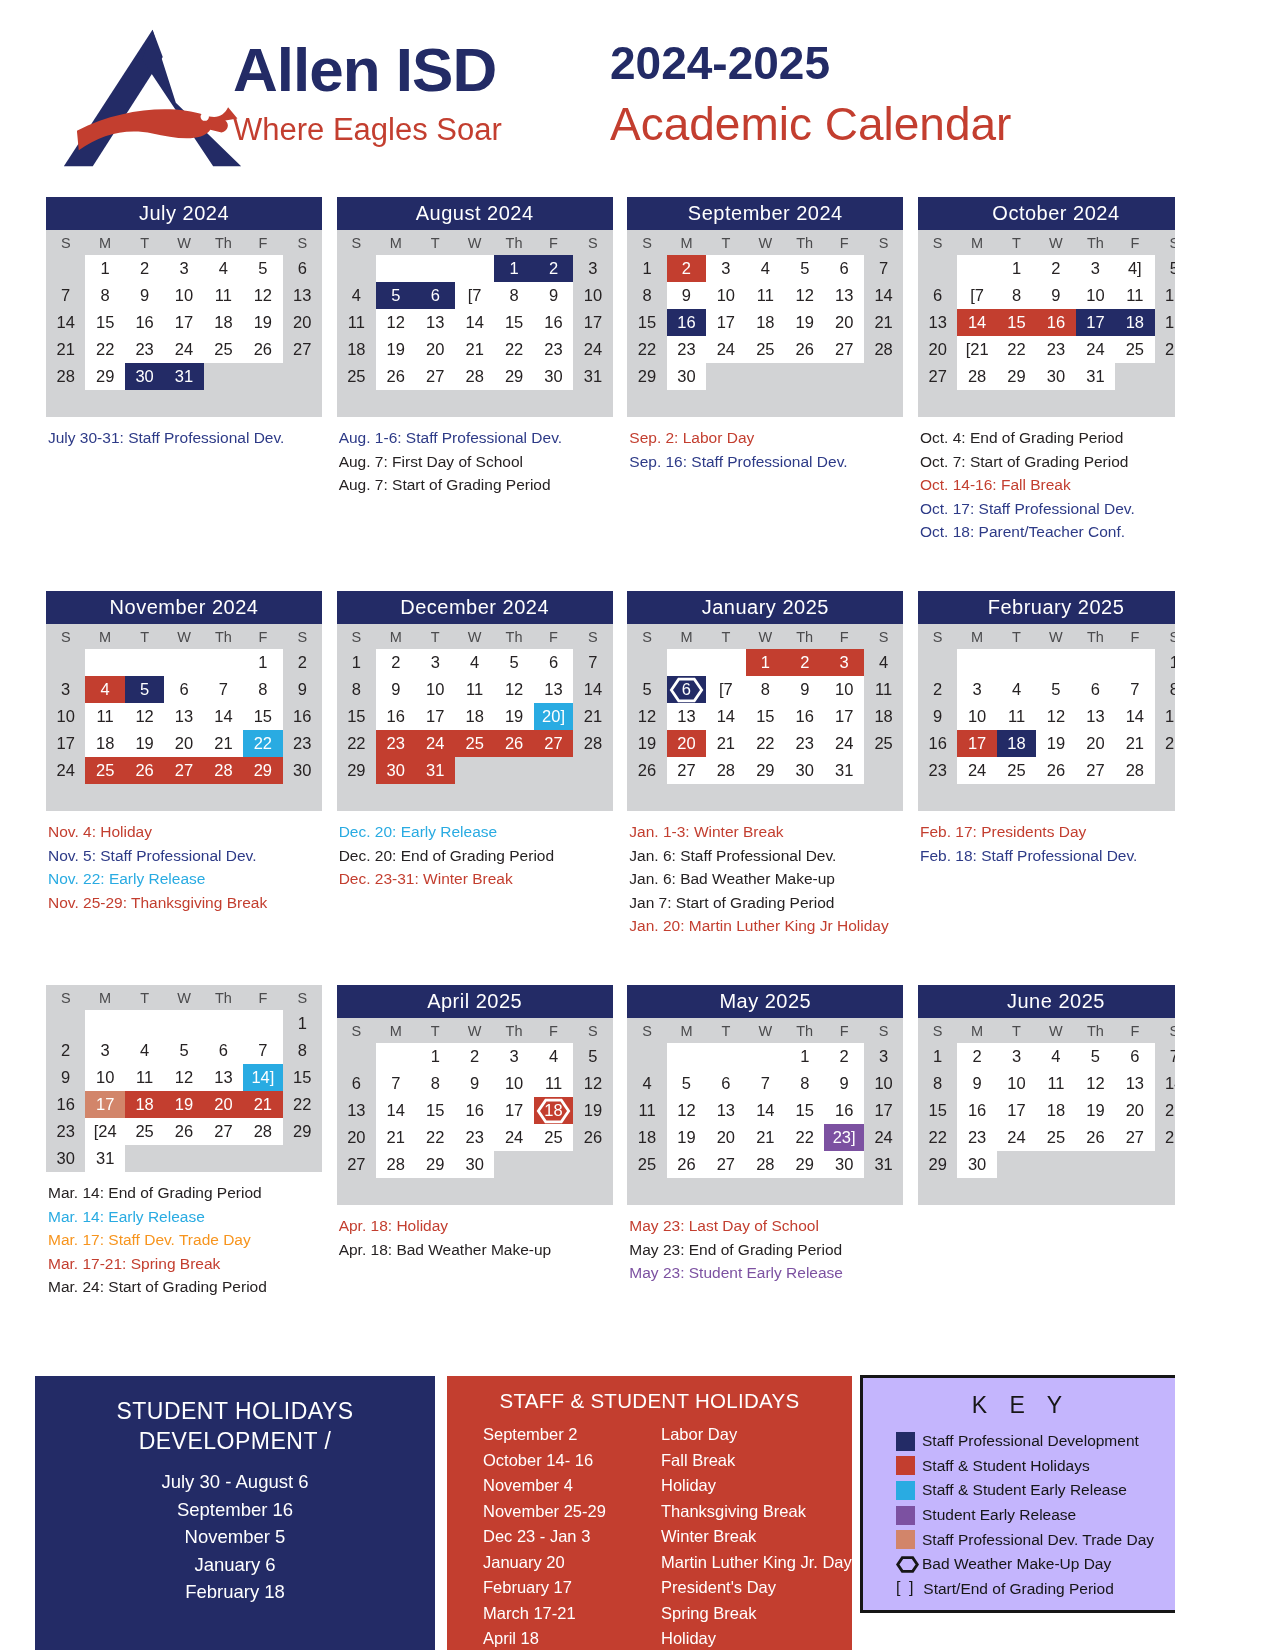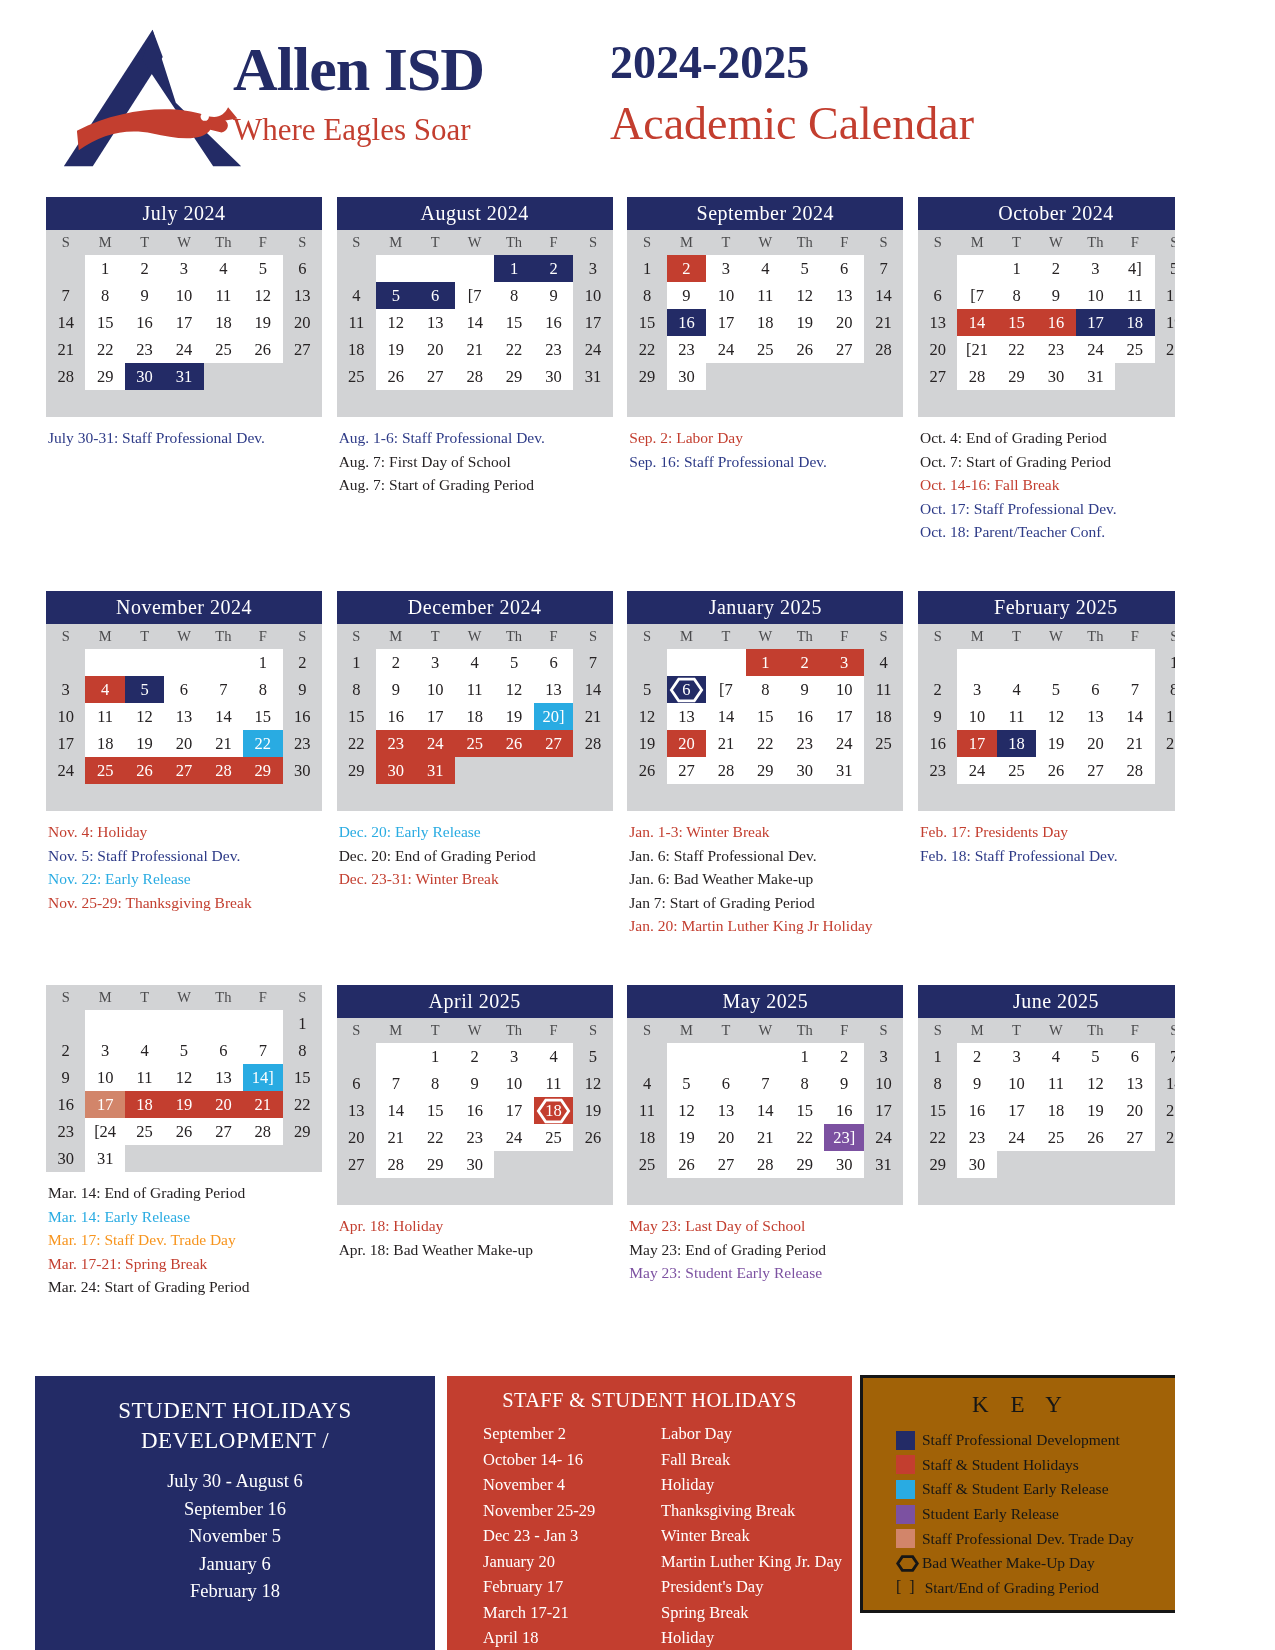--- a/index.html
+++ b/index.html
@@ -1,17 +1,17 @@
 <!DOCTYPE html>
 <html style="--navy: #232b66; --red: #c33e2f; --cyan: #29abe2; --purple: #7c51a1; --salmon: #d2856a; --gray: #d2d3d5; --noteblue: #2d3a87; --orange: #f7941d;"><head>
 <meta charset="utf-8">
 <style>
   html,body{margin:0;padding:0;background:#fff;}
   .page{position:relative;width:1175px;height:1650px;background:#fff;overflow:hidden;
-        font-family:Liberation Serif, serif;color:#262223;}
+        font-family:Liberation Sans, sans-serif;color:#262223;}
   
   .logo{position:absolute;left:60px;top:28px;width:185px;height:140px;}
   .brand-name{position:absolute;left:233px;top:34px;font-size:62px;font-weight:700;
               color:var(--navy,#232b66);letter-spacing:-1px;}
   .brand-tag{position:absolute;left:233px;top:112px;font-size:31px;font-weight:500;
              color:var(--red,#c33e2f);}
   .year-title{position:absolute;left:610px;top:36px;font-size:46px;font-weight:700;
               color:var(--navy,#232b66);}
   .acad-title{position:absolute;left:610px;top:97px;font-size:46px;font-weight:400;
               color:var(--red,#c33e2f);}
@@ -47,21 +47,21 @@
   .box-navy{position:absolute;left:35px;top:1376px;width:400px;height:274px;
             background:var(--navy,#232b66);color:#fff;text-align:center;}
   .box-navy .bt{margin-top:20px;font-size:23px;line-height:30px;letter-spacing:.5px;}
   .box-navy .dates{margin-top:12px;font-size:18.5px;line-height:27.5px;}
   .box-red{position:absolute;left:447px;top:1376px;width:405px;height:274px;
            background:var(--red,#c33e2f);color:#fff;}
   .box-red .bt{text-align:center;margin-top:13px;font-size:20.5px;letter-spacing:.3px;}
   .hrows{margin:9px 0 0 36px;}
   .hrow{display:flex;font-size:16.5px;line-height:25.5px;}
   .hrow .c1{width:178px;flex:0 0 auto;}
-  .box-key{position:absolute;left:860px;top:1375px;width:322px;height:238px;background:#a16207;
+  .box-key{position:absolute;left:860px;top:1375px;width:322px;height:238px;background:#c4b5fd;
            border:3px solid #161616;box-sizing:border-box;}
   .box-key .bt{text-align:center;margin-top:14px;font-size:23px;letter-spacing:8px;color:#161616;}
   .kitems{margin:10px 0 0 13px;}
   .kitem{display:flex;align-items:center;height:24.6px;font-size:15.5px;color:#161616;padding-left:20px;}
   .sw{width:19px;height:19px;margin-right:7px;flex:0 0 auto;}
   .sw-navy{background:var(--navy,#232b66);}
   .sw-red{background:var(--red,#c33e2f);}
   .sw-cyan{background:var(--cyan,#29abe2);}
   .sw-purple{background:var(--purple,#7c51a1);}
   .sw-salmon{background:var(--salmon,#d2856a);}

